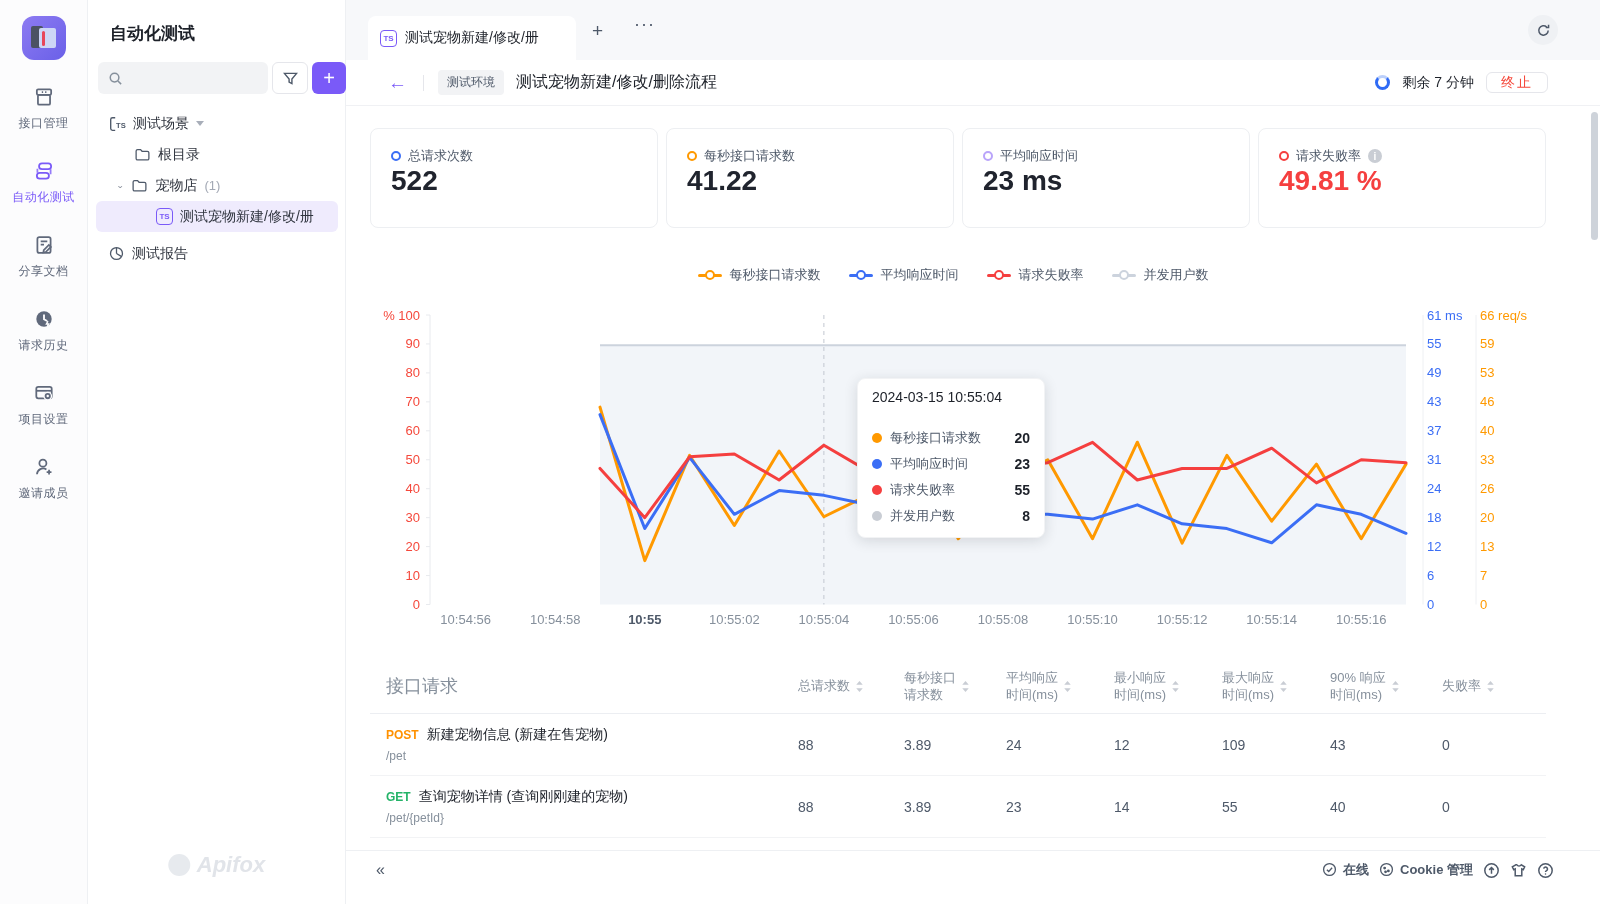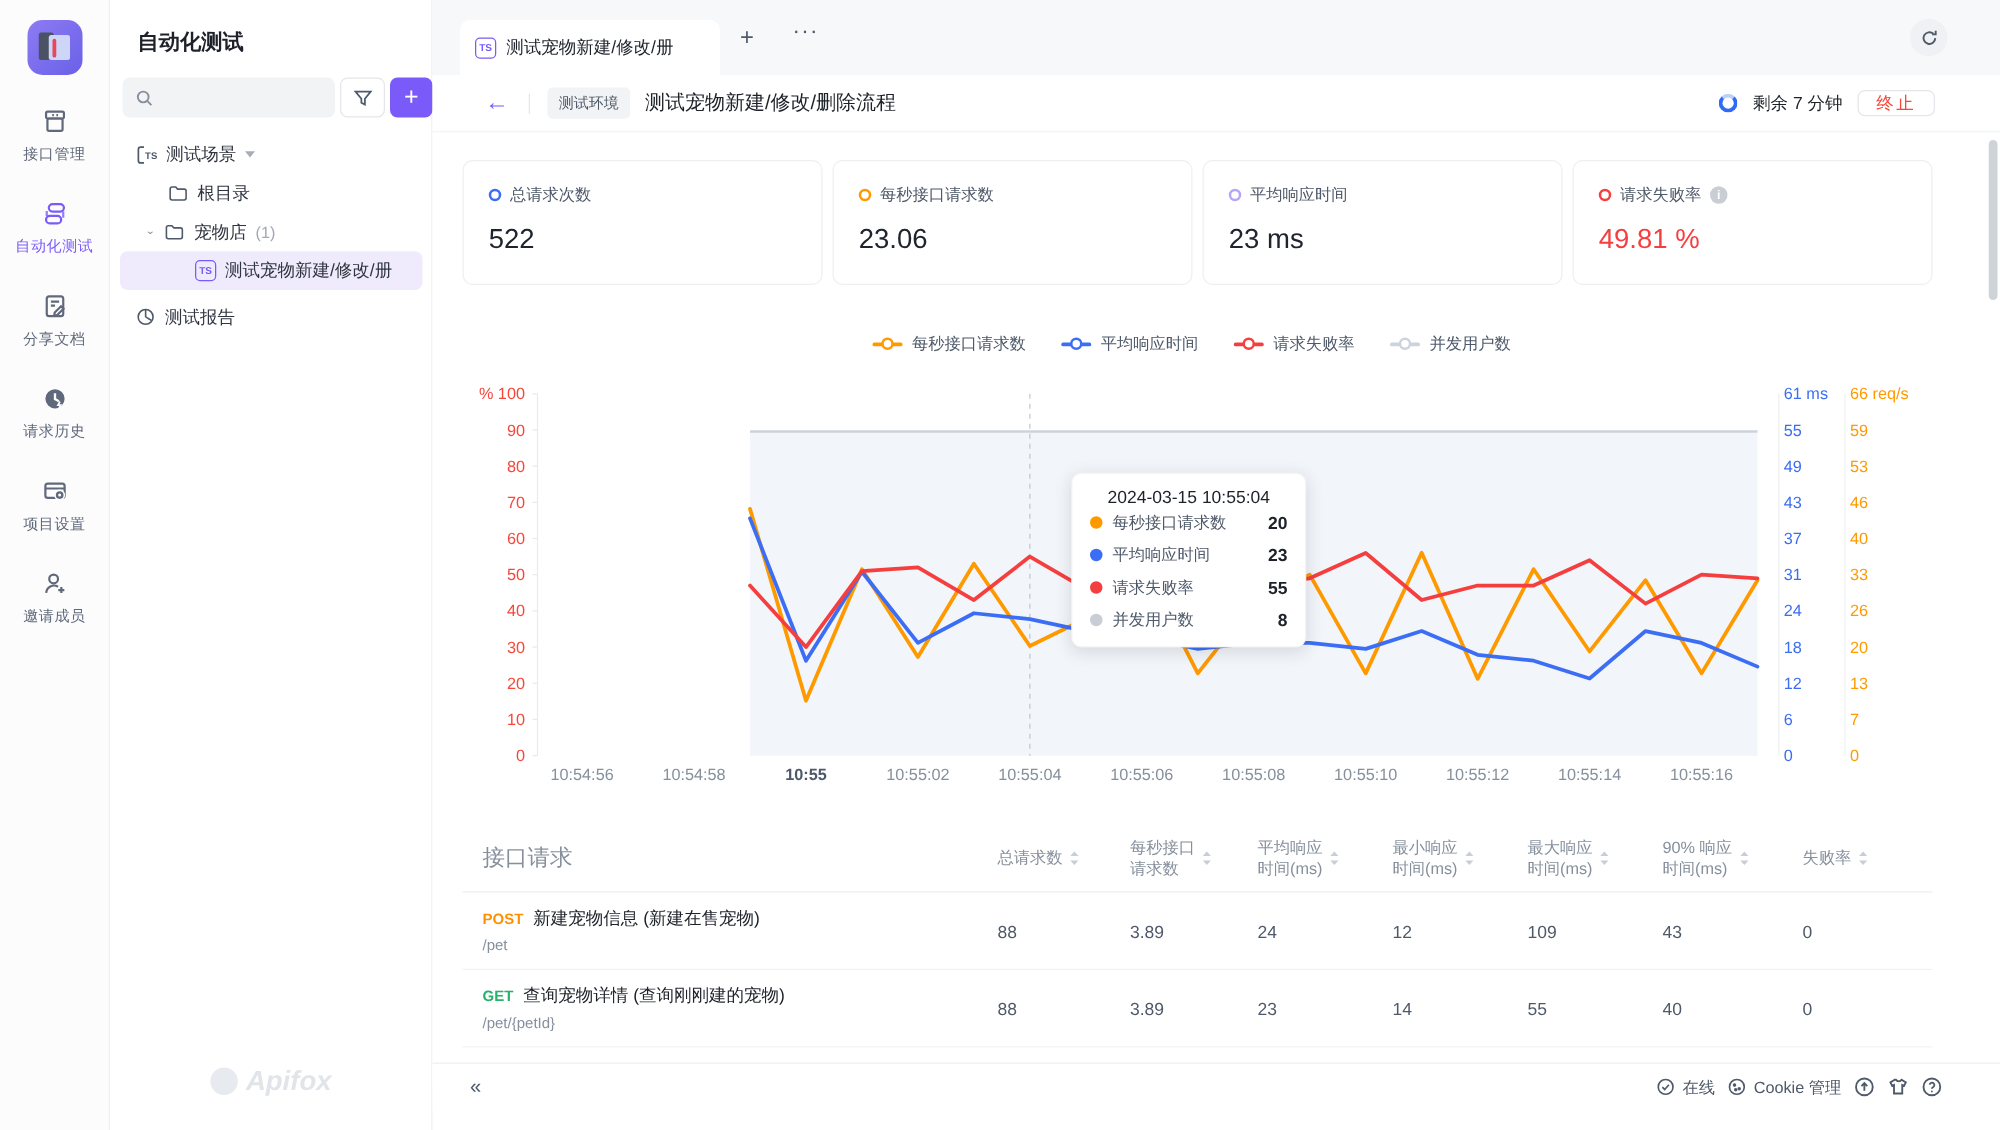--- a/index.html
+++ b/index.html
@@ -66,36 +66,36 @@
   .btn-stop { width:62px; height:21px; border:1px solid #e5e6eb; border-radius:6px; background:#fff;
     color:#f5483b; font-size:14px; display:flex; align-items:center; justify-content:center; letter-spacing:2px; cursor:pointer; }
 
   .content { position:absolute; left:0; top:106px; width:1254px; height:760px; overflow:hidden; background:#fff; }
 
   
   .cards { position:absolute; left:24px; top:22px; display:flex; gap:8px; }
   .card { width:288px; height:100px; border:1px solid #edeff2; border-radius:8px; padding:18px 20px; background:#fff; }
   .card-top { display:flex; align-items:center; gap:7px; font-size:13px; color:#4e5969; }
   .ring { width:10px; height:10px; border-radius:50%; border:2.5px solid; }
-  .card-value { font-size:22px; font-weight:normal; margin-top:13px; }
+  .card-value { font-size:28px; font-weight:bold; margin-top:0; }
   .info-i { width:14px; height:14px; border-radius:50%; background:#c9cdd4; color:#fff; font-size:10px; font-weight:bold;
     display:flex; align-items:center; justify-content:center; }
 
   
   .legend { position:absolute; left:0; top:160px; width:1214px; display:flex; justify-content:center; gap:28px; }
   .legend-item { display:flex; align-items:center; gap:8px; font-size:13px; color:#4e5969; cursor:pointer; }
   .lg-sym { position:relative; width:24px; height:10px; }
   .lg-sym .lg-line { position:absolute; left:0; top:4px; width:24px; height:3px; border-radius:2px; }
   .lg-sym .lg-ring { position:absolute; left:7px; top:0; width:10px; height:10px; border-radius:50%; background:#fff; border:2.5px solid; box-sizing:border-box; }
 
   
   .chart-wrap { position:absolute; left:0; top:194px; width:1214px; height:340px; }
   .tooltip { position:absolute; left:511px; top:272px; width:188px; background:#fff; border-radius:8px;
     box-shadow:0 3px 14px rgba(31,35,41,.14); border:1px solid #f2f3f5; padding:10px 14px 8px; z-index:5; }
-  .tt-title { font-size:14px; color:#1d2129; margin-bottom:0;text-align:center; }
+  .tt-title { font-size:14px; color:#1d2129; margin-bottom:20px; }
   .tt-row { display:flex; align-items:center; gap:8px; font-size:13px; color:#4e5969; height:26px; }
   .tt-dot { width:10px; height:10px; border-radius:50%; flex:0 0 auto; }
   .tt-val { margin-left:auto; font-weight:bold; color:#1d2129; font-size:14px; }
 
   
   .req-table { position:absolute; left:24px; top:554px; width:1176px; }
   .tr-grid { display:grid; grid-template-columns:416px 106px 102px 108px 108px 108px 112px auto; align-items:center; }
   .thead { height:54px; border-bottom:1px solid #eceef2; color:#86909c; font-size:13px; }
   .th { display:flex; align-items:center; gap:5px; padding-left:12px; height:34px; line-height:1.25; }
   .th.first { padding-left:16px; font-size:18px; }
@@ -104,21 +104,21 @@
   .td { padding-left:12px; }
   .td-name { padding-left:16px; }
   .method { font-size:12px; font-weight:bold; margin-right:8px; }
   .ep-name { color:#1d2129; }
   .ep-path { color:#86909c; font-size:12px; margin-top:5px; }
 
   
   .footer { position:absolute; left:0; bottom:16px; width:1254px; height:38px; border-top:1px solid #eef0f3;
     background:#fff; display:flex; align-items:center; padding:0 46px 0 30px; color:#4e5969; }
   .collapse { font-size:16px; color:#4e5969; cursor:pointer; }
-  .foot-right { margin-left:auto; display:flex; align-items:flex-start; gap:10px; font-size:13px; }
+  .foot-right { margin-left:auto; display:flex; align-items:flex-end; gap:10px; font-size:13px;font-weight:bold; }
   .foot-item { display:flex; align-items:center; gap:6px; cursor:pointer; }
 
   .scrollbar-thumb { position:absolute; right:2px; top:112px; width:7px; height:128px; border-radius:4px; background:#ced3da; }
   svg text { font-family:"Liberation Sans","DejaVu Sans",sans-serif; }
 </style>
 </head>
 <body>
 
 <div id="app">
 
@@ -274,21 +274,21 @@
               <span class="ring" style="border-color:#3b6ef5"></span>
               <span class="card-label">总请求次数</span>
             </div>
             <div class="card-value" style="color:#20242e">522</div>
           </div>
           <div class="card">
             <div class="card-top">
               <span class="ring" style="border-color:#ff9900"></span>
               <span class="card-label">每秒接口请求数</span>
             </div>
-            <div class="card-value" style="color:#20242e">23.06</div>
+            <div class="card-value" style="color:#20242e">41.22</div>
           </div>
           <div class="card">
             <div class="card-top">
               <span class="ring" style="border-color:#b9a4fa"></span>
               <span class="card-label">平均响应时间</span>
             </div>
             <div class="card-value" style="color:#20242e">23 ms</div>
           </div>
           <div class="card">
             <div class="card-top">

